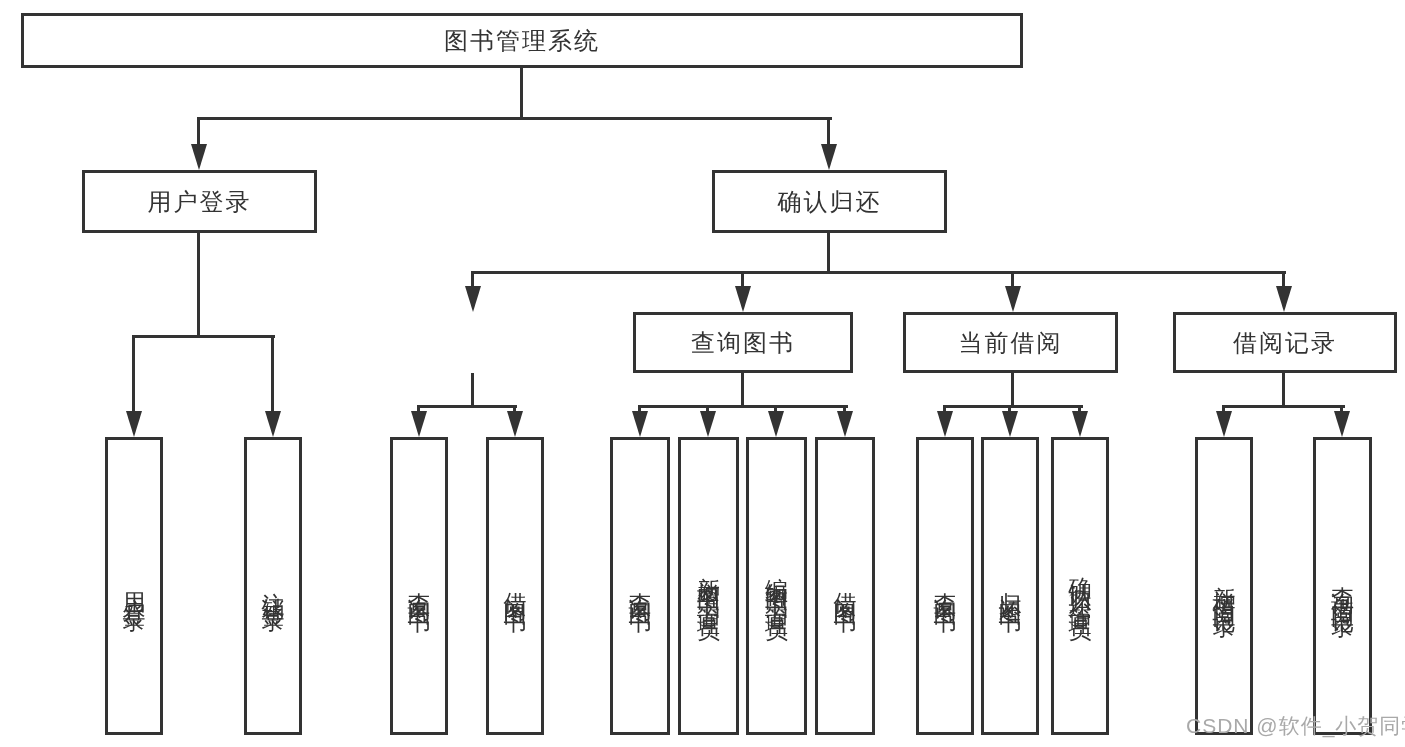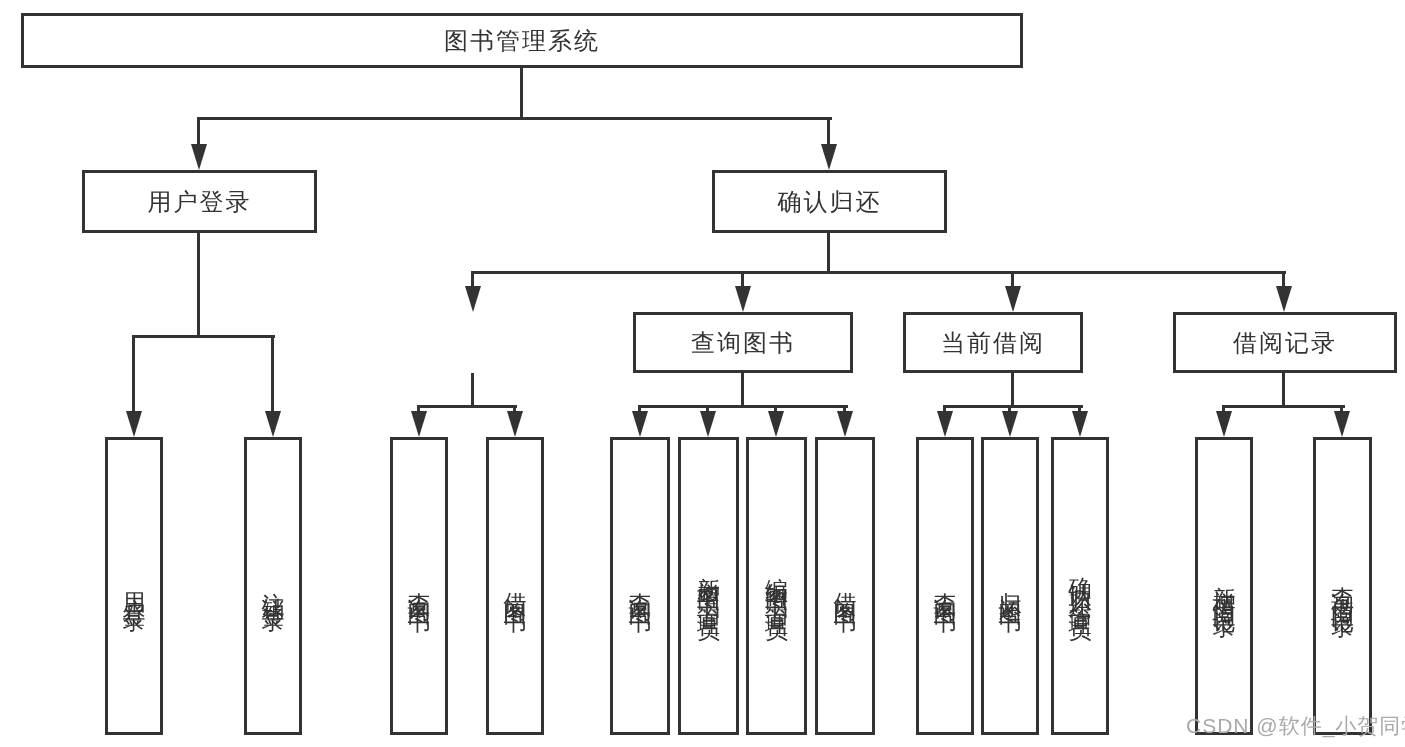--- a/index.html
+++ b/index.html
@@ -104,21 +104,21 @@
   <div class="v" style="left:741px; top:271px; height:20px;"></div>
   <div class="a" style="left:735px; top:286px;"></div>
   <div class="v" style="left:1011px; top:271px; height:20px;"></div>
   <div class="a" style="left:1005px; top:286px;"></div>
   <div class="v" style="left:1282px; top:271px; height:20px;"></div>
   <div class="a" style="left:1276px; top:286px;"></div>
 
   <div class="node" style="left:633px; top:312px; width:220px; height:61px;">
     <span>查询图书</span>
   </div>
-  <div class="node" style="left:903px; top:312px; width:180px; height:61px;">
+  <div class="node" style="left:903px; top:312px; width:215px; height:61px;">
     <span>当前借阅</span>
   </div>
   <div class="node" style="left:1173px; top:312px; width:224px; height:61px;">
     <span>借阅记录</span>
   </div>
 
   <div class="v" style="left:471px; top:373px; height:35px;"></div>
   <div class="h" style="left:417px; top:405px; width:100px;"></div>
   <div class="v" style="left:417px; top:405px; height:14px;"></div>
   <div class="a" style="left:411px; top:411px;"></div>

